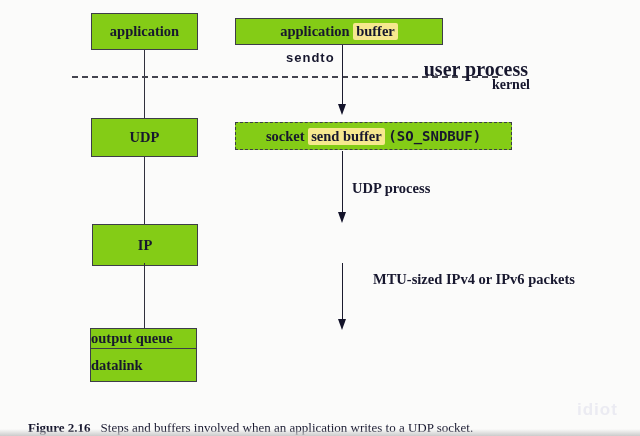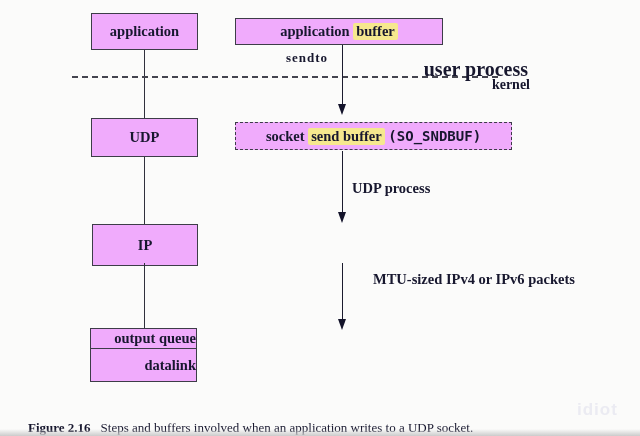--- a/index.html
+++ b/index.html
@@ -11,31 +11,31 @@
     position:relative;
     width:640px; height:436px;
     background:#fbfbfa;
     overflow:hidden;
     color:#17172e;
   }
   
   .box {
     position:absolute;
     border:1px solid #3d3d48;
-    background:#f0abfc;
+    background:#84cc16;
     display:flex; align-items:center; justify-content:center;
     font-size:14.5px; font-weight:bold; line-height:1;
     box-sizing:border-box;
   }
   .box.dashed { border:1.5px dashed #3d3d48; }
   #box-application { left:91px; top:13px; width:107px; height:37px; }
   #box-udp        { left:91px; top:118px; width:107px; height:39px; }
   #box-ip         { left:92px; top:224px; width:106px; height:42px; }
   #box-output     { left:90px; top:328px; width:107px; height:54px; flex-direction:column; padding:0; }
-  #box-output .row { width:100%; display:flex; align-items:center; justify-content:flex-end; box-sizing:border-box; }
+  #box-output .row { width:100%; display:flex; align-items:center; justify-content:flex-start; box-sizing:border-box; }
   #box-output .row1 { height:20px; border-bottom:1px solid #3d3d48; }
   #box-output .row2 { flex:1; }
   #box-appbuffer    { left:235px; top:18px; width:208px; height:27px; }
   #box-socketbuffer { left:235px; top:122px; width:277px; height:28px; }
   .hl {
     background:#f6e88e;
     padding:0 3px 1px 3px;
     border-radius:2px;
   }
   .code {
@@ -60,21 +60,21 @@
   #head1 { left:338px; top:104px; }
   #head2 { left:338px; top:212px; }
   #head3 { left:338px; top:319px; }
   
   #boundary {
     position:absolute; left:72px; top:76px; width:426px; height:0;
     border-top:2px dashed #44444f;
   }
   
   .lbl { position:absolute; font-weight:bold; font-size:14.5px; line-height:1.1; white-space:nowrap; }
-  #lbl-sendto { left:286px; top:51px; font-family:Liberation Serif, serif; font-size:13px; letter-spacing:1px; }
+  #lbl-sendto { left:286px; top:51px; font-family:Liberation Sans, sans-serif; font-size:13px; letter-spacing:1px; }
   #lbl-userprocess { left:418px; top:58px; width:110px; text-align:right; font-size:20px; }
   #lbl-kernel      { left:418px; top:77px; width:112px; text-align:right; font-size:14px; }
   #lbl-udpdatagram { left:352px; top:181px; }
   #lbl-mtu         { left:349px; top:272px;margin-left:24px; }
   
   #caption { position:absolute; left:28px; top:420px; font-size:13px; white-space:nowrap; }
   #caption .fig { font-weight:bold; margin-right:10px; }
   
   #watermark {
     position:absolute; left:577px; top:400px;

